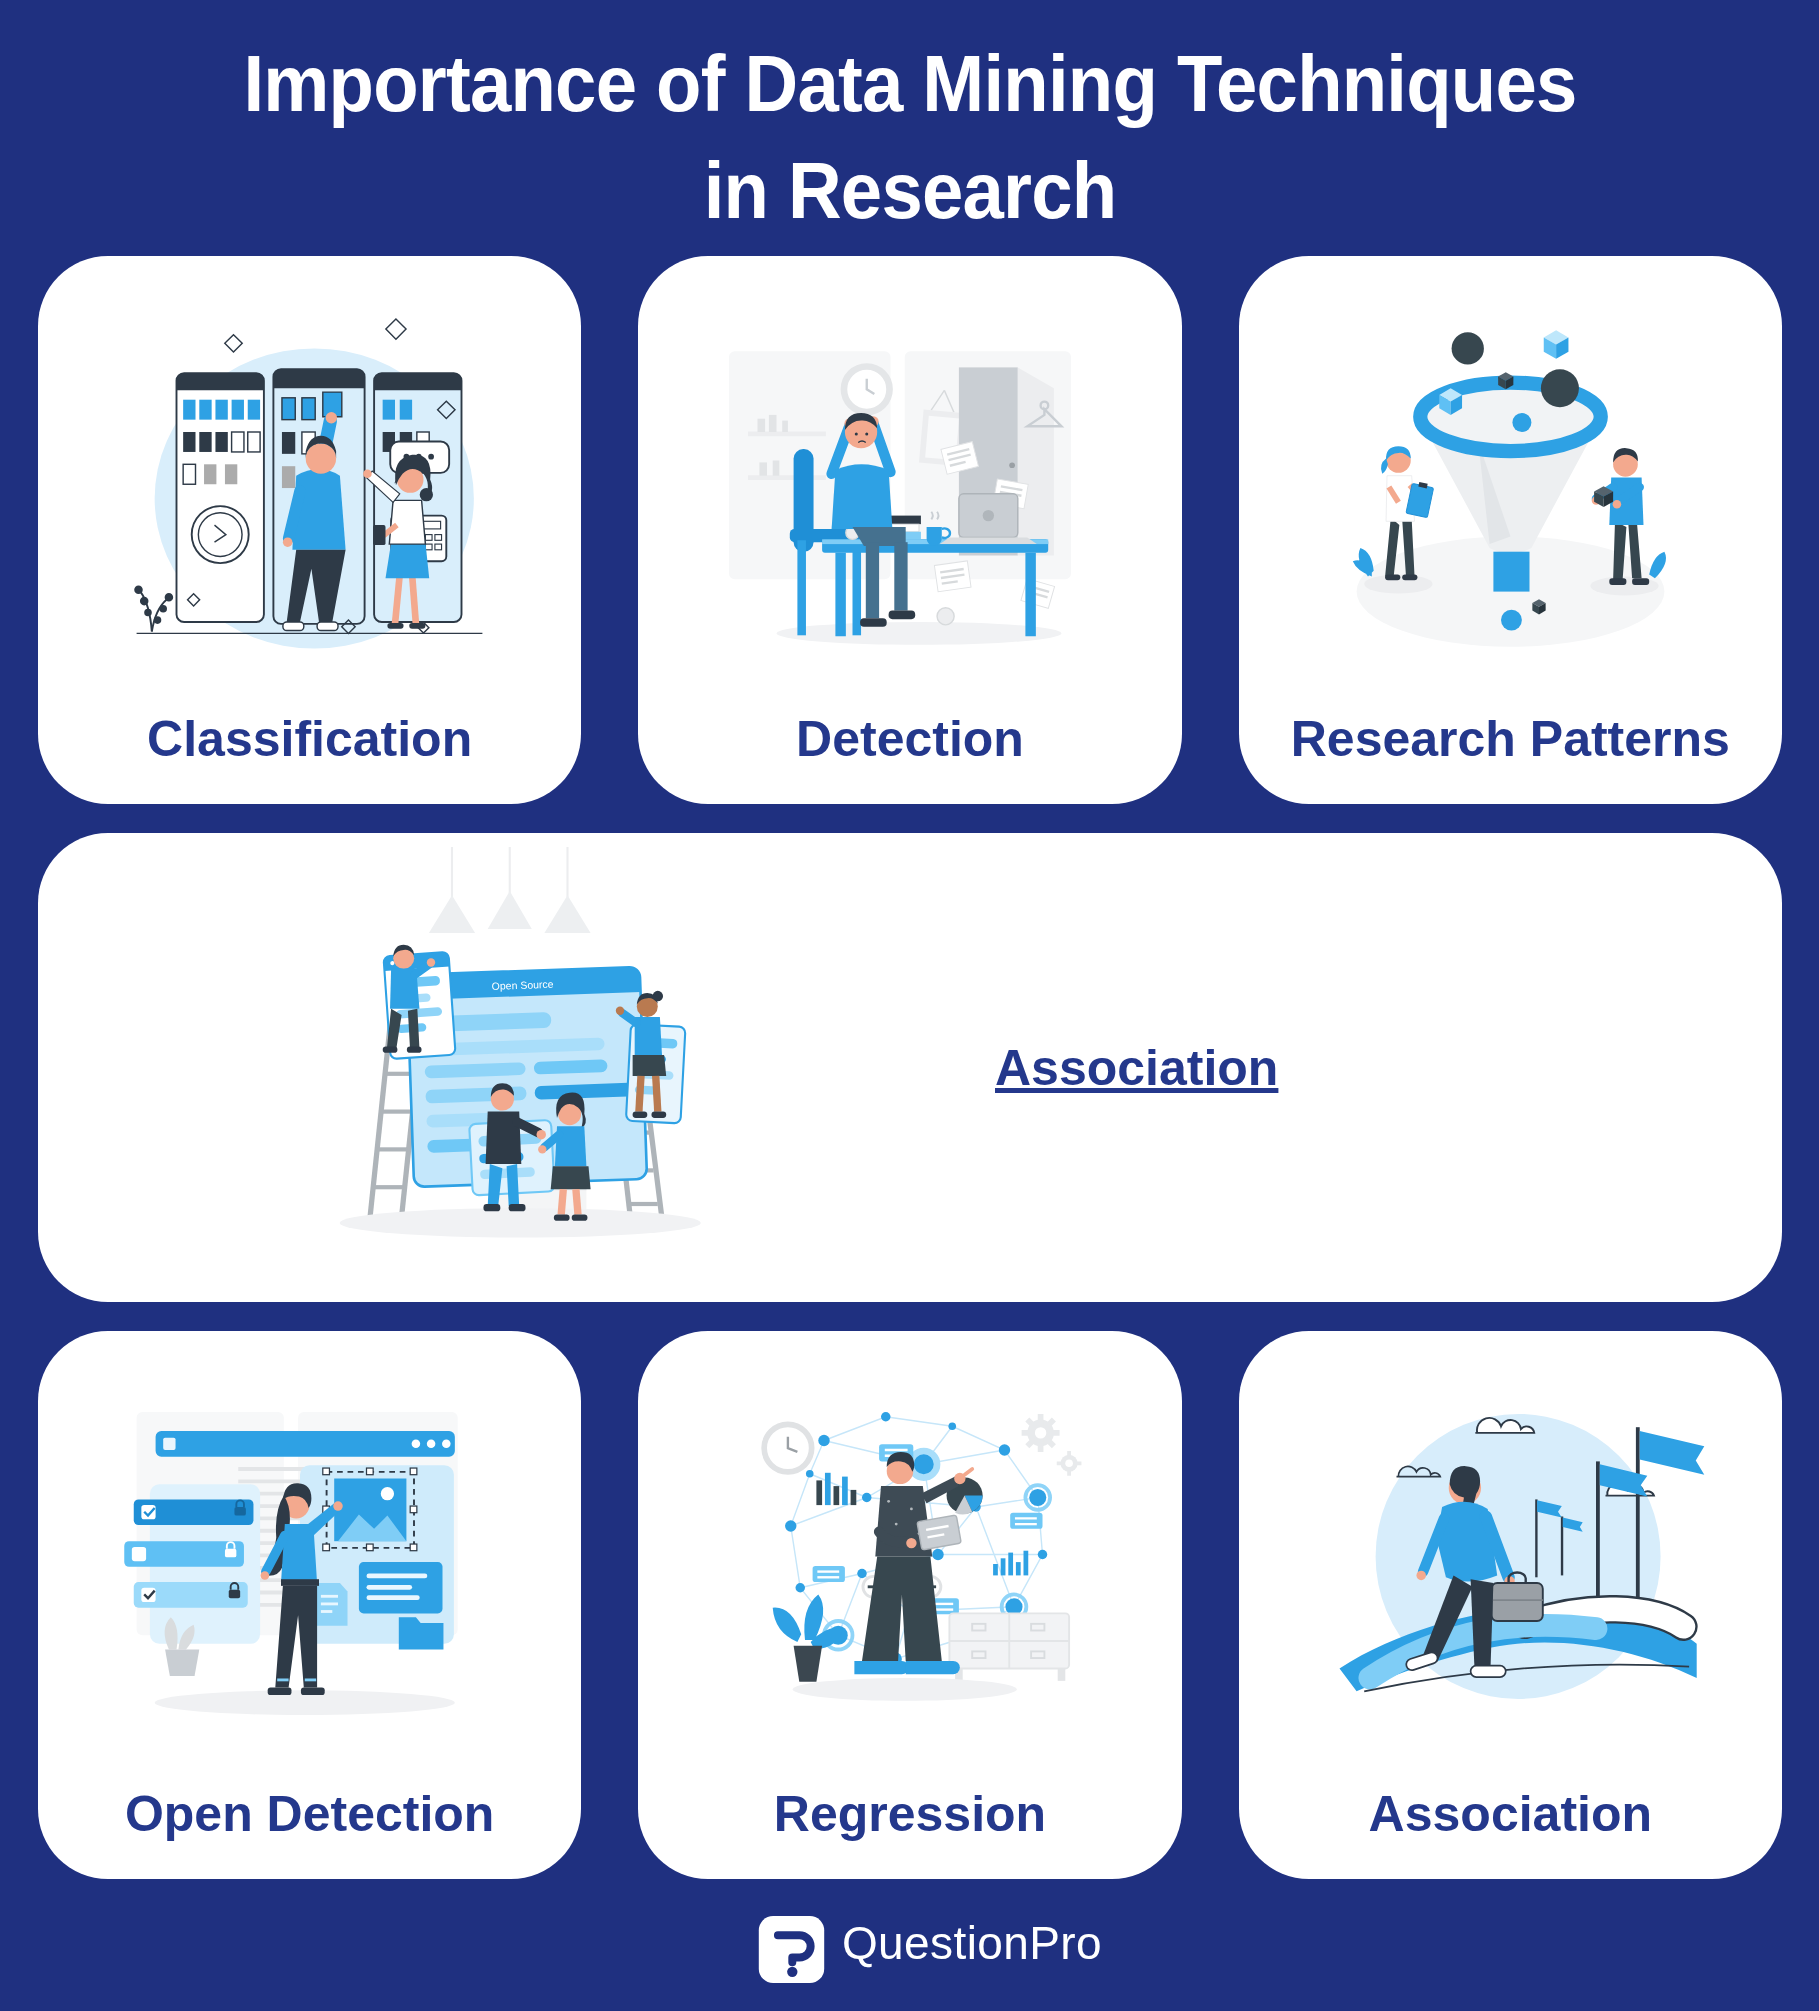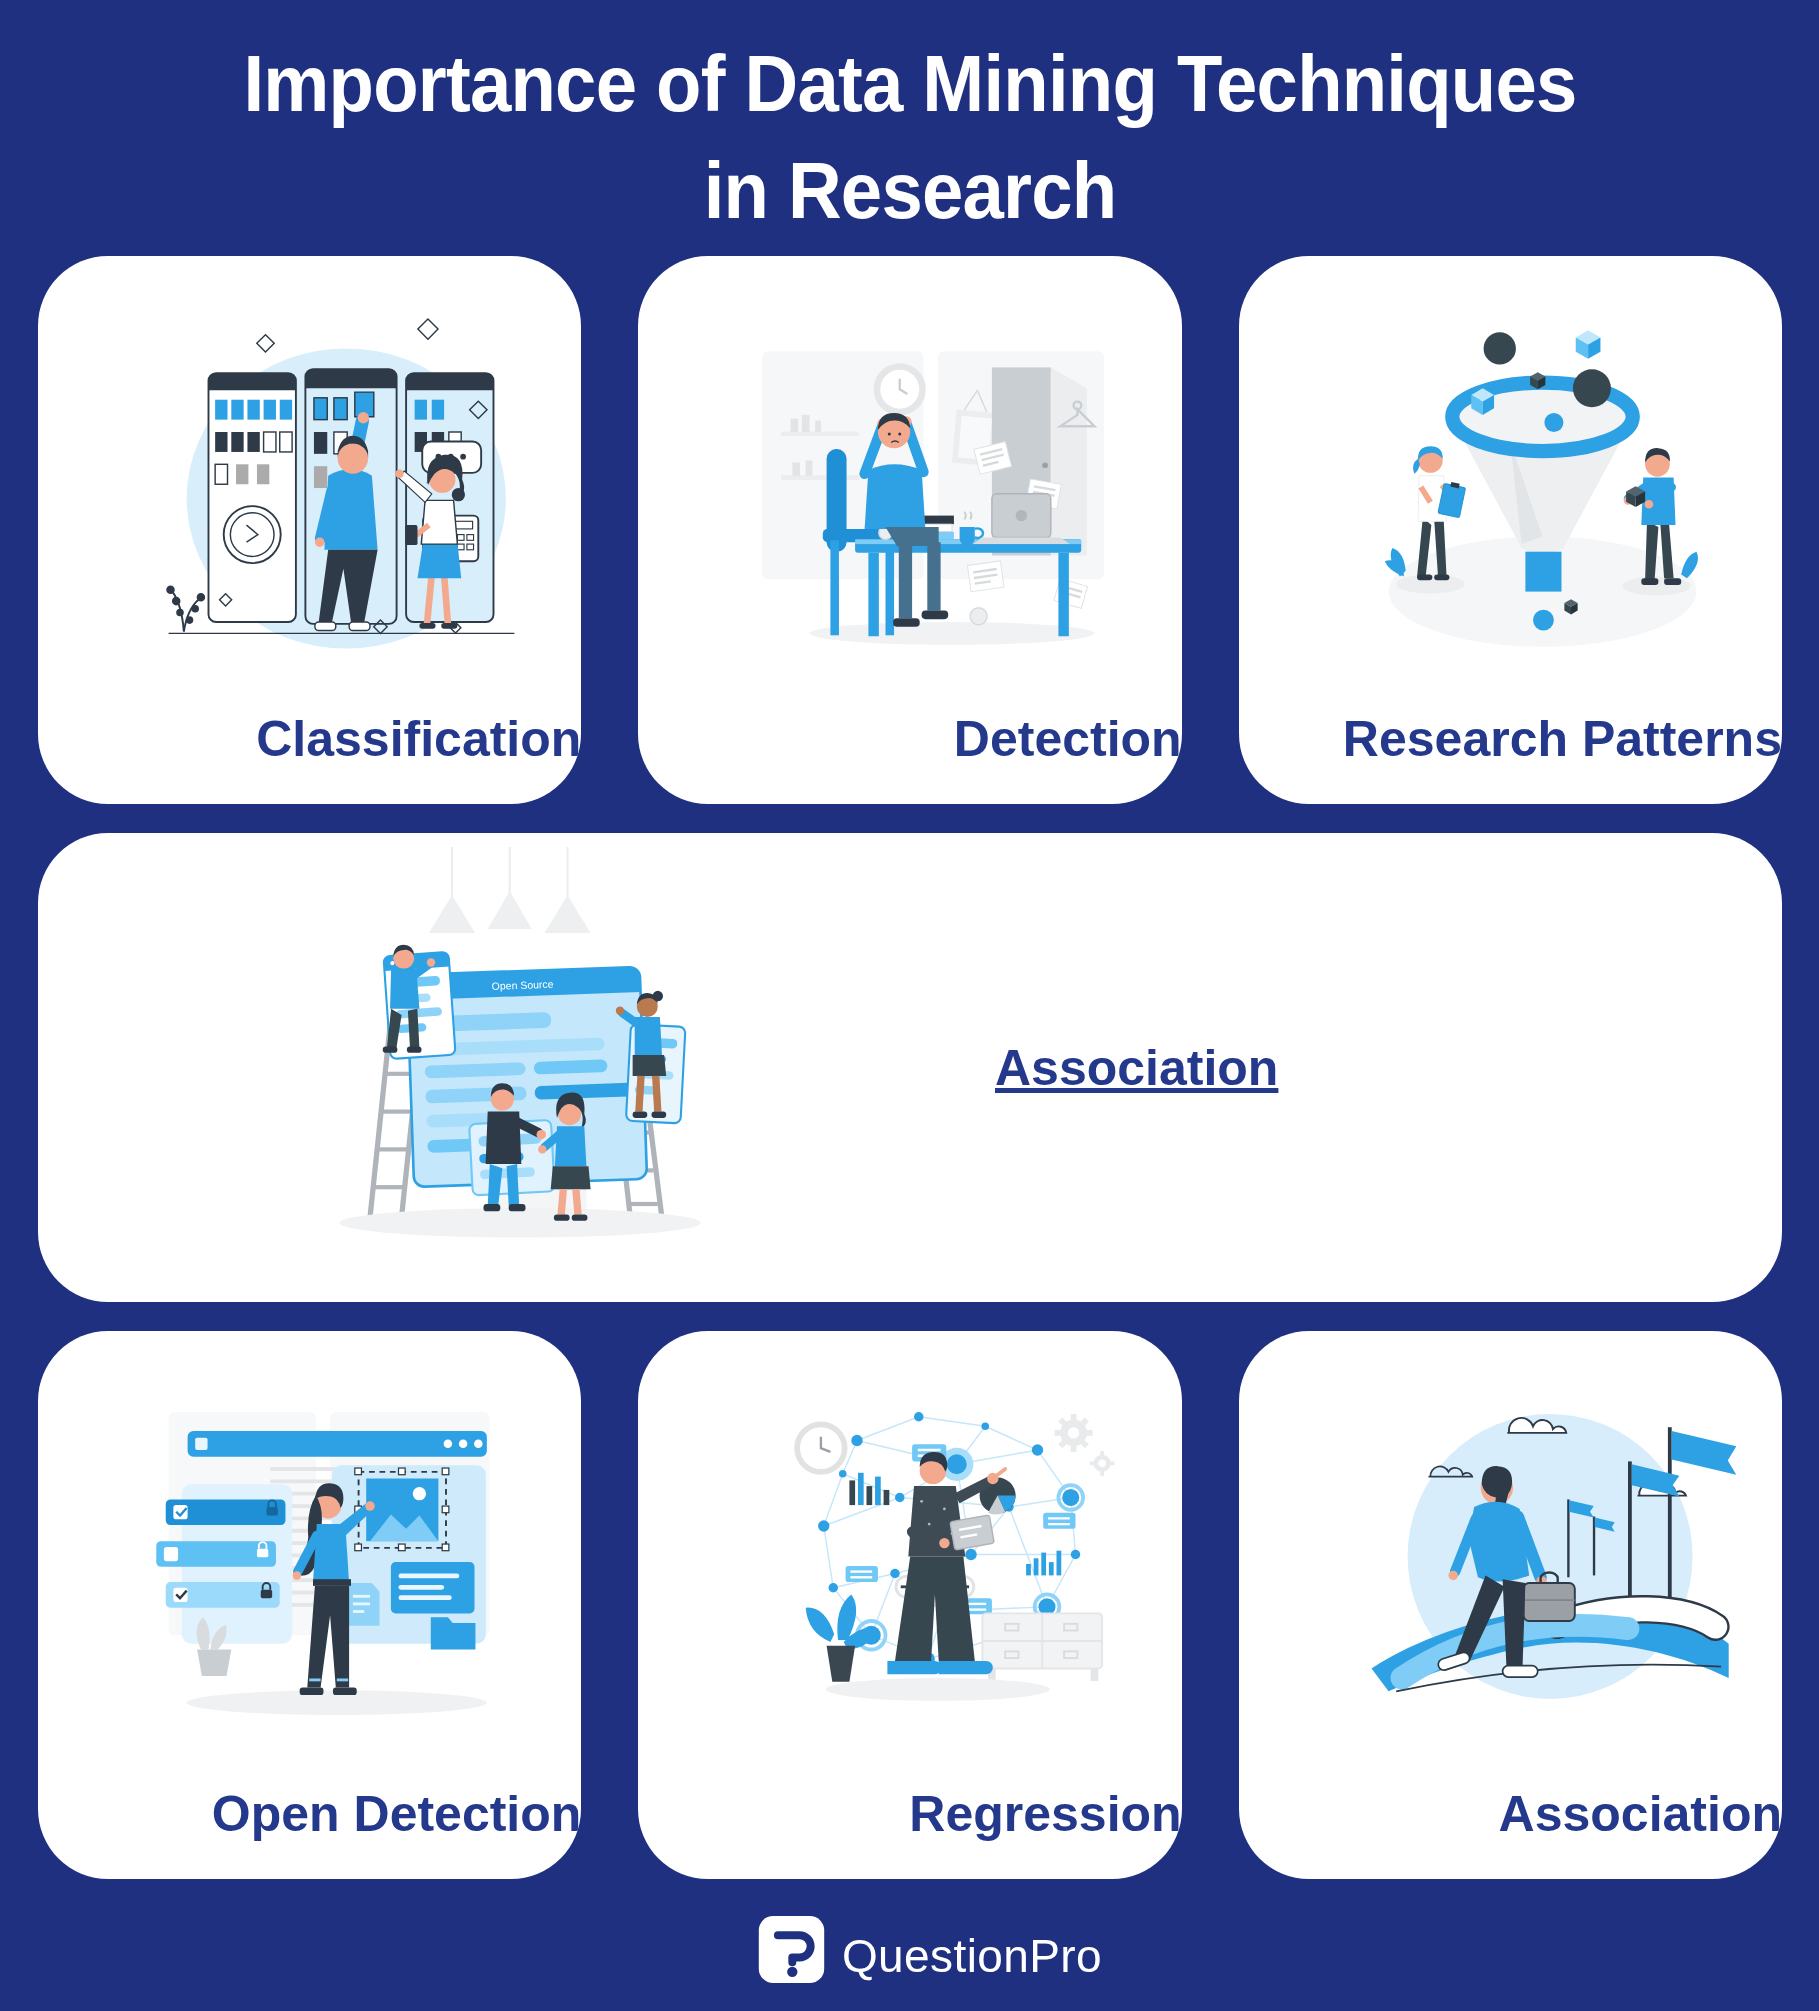--- a/index.html
+++ b/index.html
@@ -28,21 +28,20 @@
     gap:29px 57px;
     padding:0 38px;
   }
   .card{
     background:#fff;
     border-radius:70px;
     height:548px;
     display:flex;
     flex-direction:column;
     overflow:hidden;
-    align-items:flex-end;
   }
   .illo{
     flex:1;
     display:flex;
     align-items:center;
     justify-content:center;
     padding:27px 24px 0;
   }
   .illo svg{width:431px;height:399px;}
   .card-label{
@@ -66,21 +65,21 @@
   .wide-illo svg{width:100%;height:100%;}
   .wide-label{
     position:absolute;
     left:63%;top:50%;
     transform:translate(-50%,-50%);
     margin:0;
     text-decoration:underline;
   }
   .footer{
     display:flex;
-    align-items:flex-end;
+    align-items:flex-start;
     justify-content:center;
     gap:16px;
     margin-top:37px;
     padding-left:39px;
   }
   .logo-badge{width:69px;height:67px;}
   .brand{
     color:#fff;
     font-size:46px;
     font-weight:normal;

